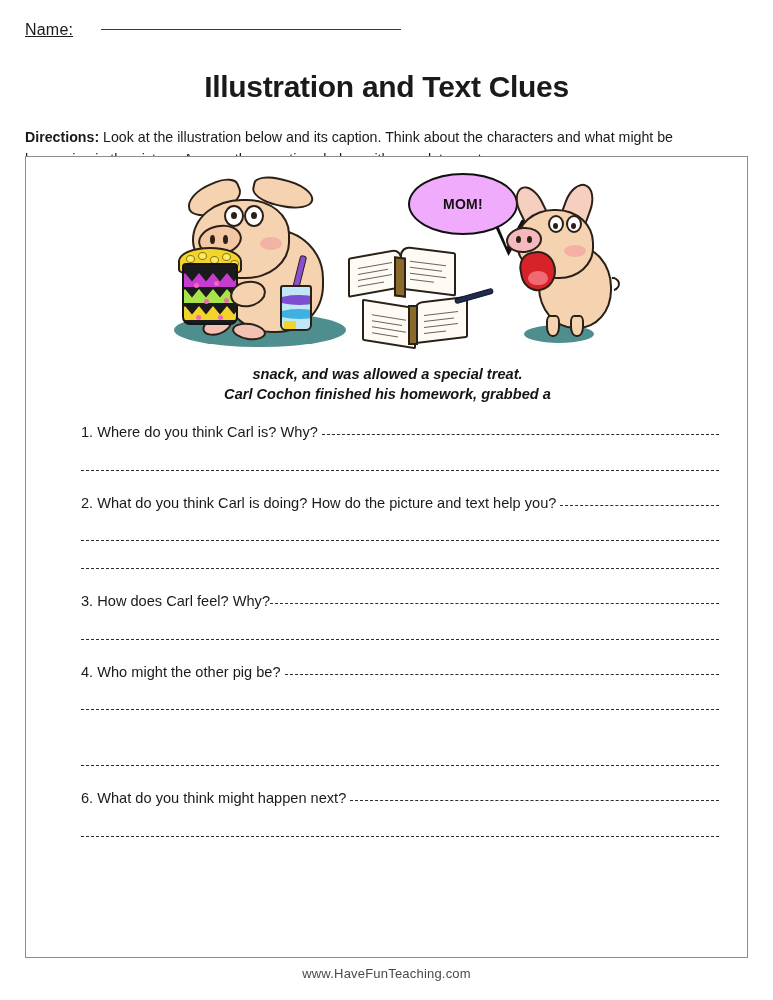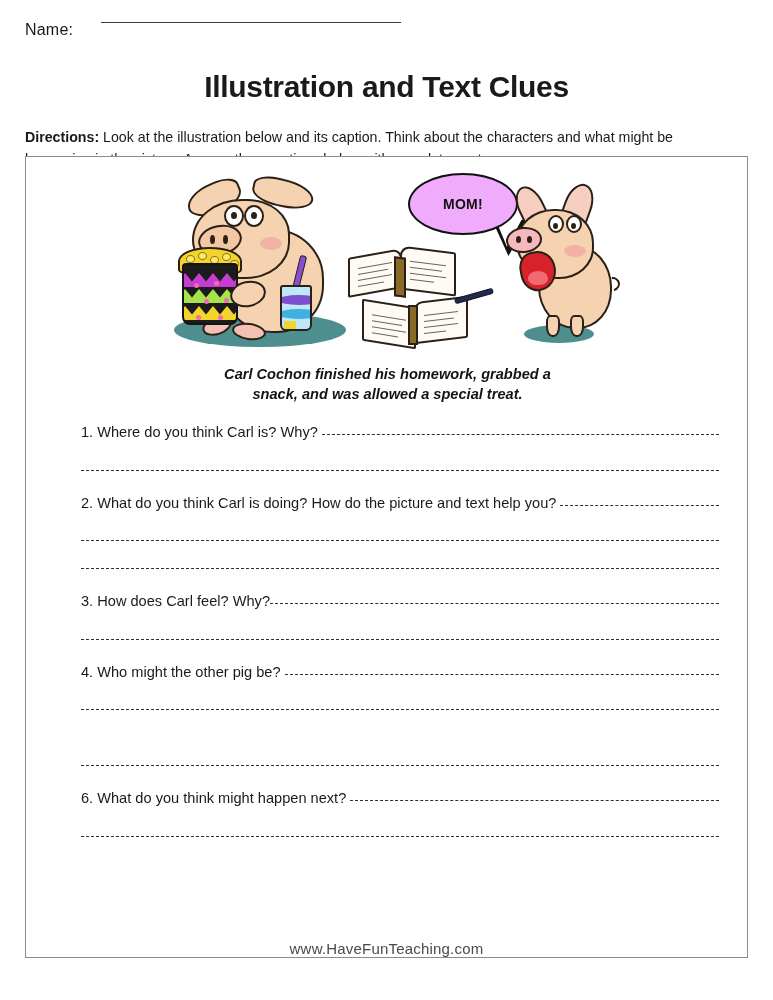--- a/index.html
+++ b/index.html
@@ -9,21 +9,21 @@
     background: #ffffff;
     font-family: "Liberation Sans", sans-serif;
     color: #1a1a1a;
     position: relative;
     overflow: hidden;
   }
 
   
   .name-row {
     position: absolute; left: 25px; top: 22px;
-    display: flex; align-items: flex-start; gap: 28px;
+    display: flex; align-items: center; gap: 28px; text-decoration: underline;
   }
   .name-label { font-size: 16px; letter-spacing: .2px; line-height: 1; }
   .name-line { width: 300px; height: 0; border-bottom: 1.3px solid #3a3a3a; margin-bottom: 2px; }
 
   
   .page-title {
     position: absolute; left: 0; right: 0; top: 50px;
     text-align: center;
     font-size: 30px; font-weight: 700;
     letter-spacing: -0.3px;
@@ -256,22 +256,22 @@
   .blank-row {
     margin: 0 30px 0 55px;
     height: 0; border-bottom: 1.6px dashed #2e2e2e;
   }
   .sp-a { height: 30px; }   
   .sp-b { height: 27px; }   
   .sp-c { height: 25px; }   
 
   
   .footer {
-    position:absolute; left: 0; right: 0; top: 940px;
-    text-align:center; font-size: 15px; color:#4a4a4a; letter-spacing:.2px;
+    position:absolute; left: 0; right: 0; top: 966px;
+    text-align:center; font-size: 13px; color:#4a4a4a; letter-spacing:.2px;
   }
 </style>
 </head>
 <body>
 
 <div class="name-row">
   <span class="name-label">Name:</span>
   <span class="name-line"></span>
 </div>
 
@@ -388,22 +388,22 @@
         <div class="tongue-b"></div>
         <div class="snout-b"></div>
         <div class="nostril-b1"></div>
         <div class="nostril-b2"></div>
       </div>
 
     </div>
   </div>
 
   <div class="caption">
+    <div>snack, and was allowed a special treat.</div>
     <div>Carl Cochon finished his homework, grabbed a</div>
-    <div>snack, and was allowed a special treat.</div>
   </div>
 
   <div class="questions">
       <div class="q-block">
         <div class="q-row">
           <span class="q-text">1. Where do you think Carl is? Why?</span>
           <span class="q-fill"></span>
         </div>
         <div class="sp-a"></div>
         <div class="blank-row"></div>

